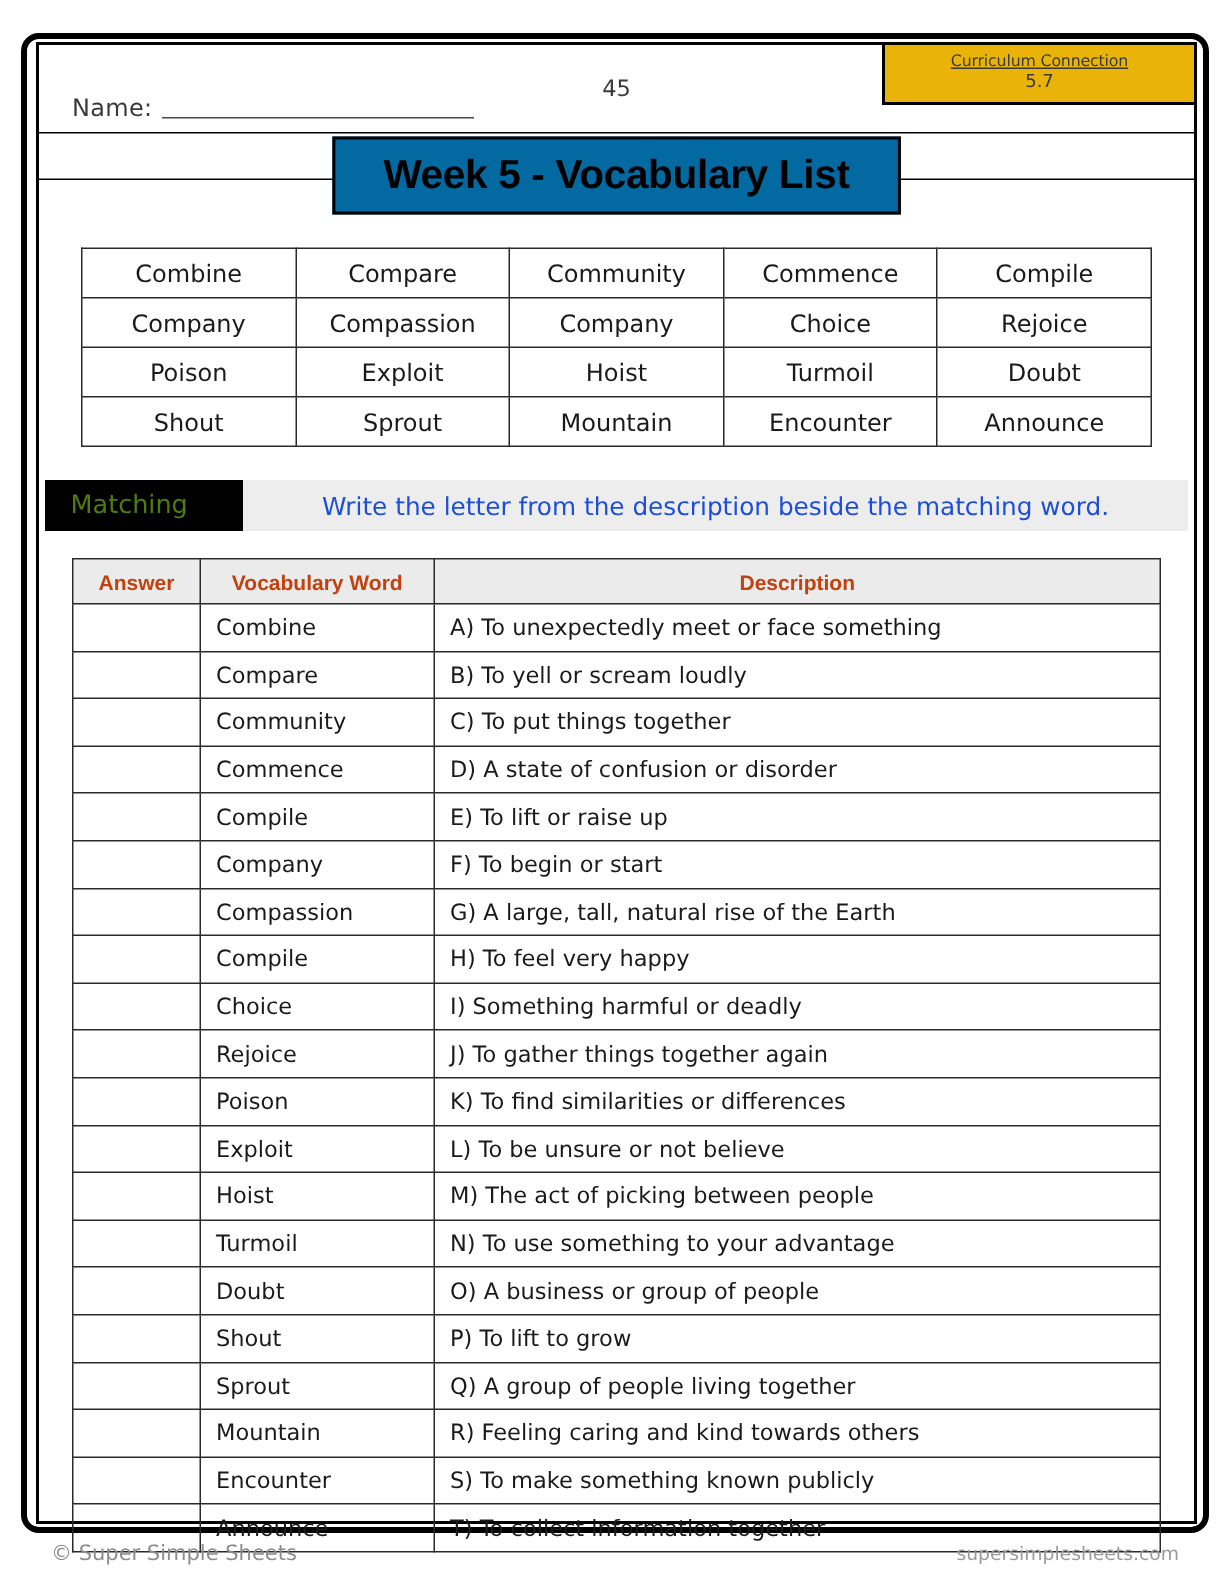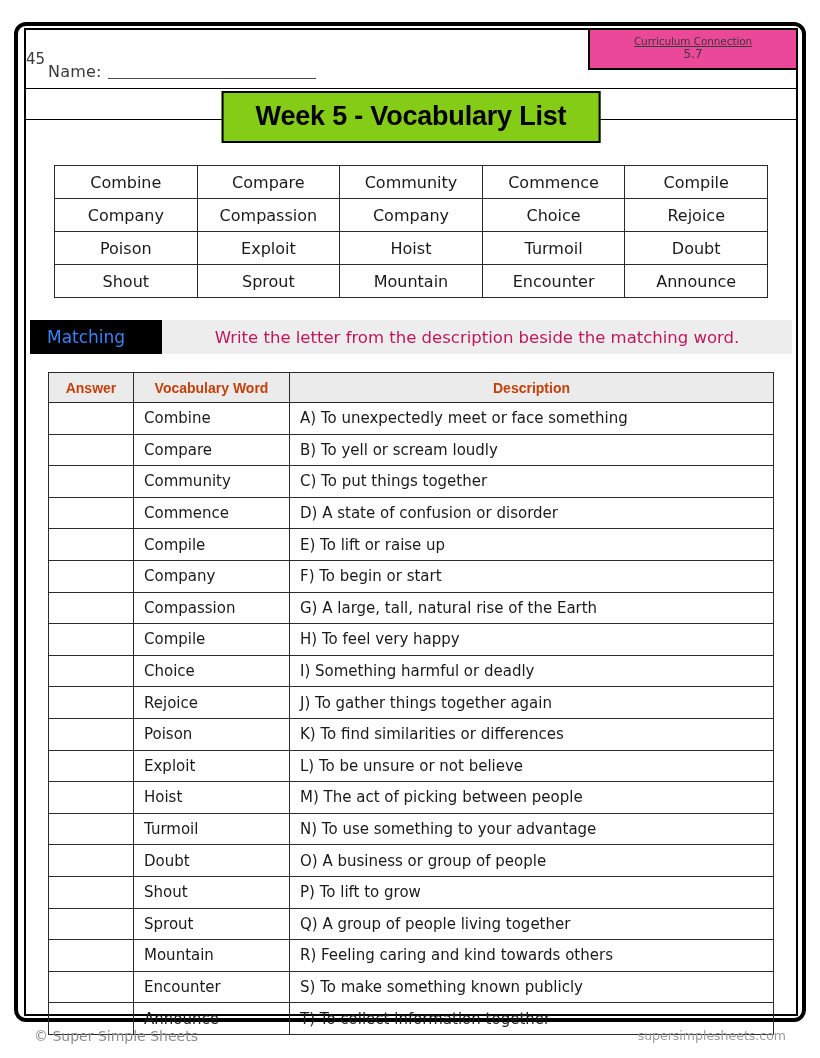--- a/index.html
+++ b/index.html
@@ -77,32 +77,32 @@
     margin-left: 6px;
     vertical-align: -2px;
     height: 1px;
   }
 
   .page-number {
     position: absolute;
     left: 0;
     right: 0;
     top: 20px;
-    text-align: left;
+    text-align: center;
     font-size: 15px;
     color: #3a3a3a;
   }
 
   .curriculum-badge {
     position: absolute;
     right: 0px;
     top: 0px;
     width: 208px;
     height: 40px;
-    background: #ec4899;
+    background: #eab308;
     border: 2px solid #000000;
     border-top: none;
     border-right: none;
     box-sizing: border-box;
     text-align: center;
     padding-top: 5px;
   }
   .curriculum-badge .cc-title {
     font-size: 10.5px;
     color: #3a3a3a;
@@ -130,21 +130,21 @@
     right: 0;
     top: 30px;
     height: 0;
     border-top: 1.5px solid #000000;
   }
   .title-box {
     position: absolute;
     left: 50%;
     transform: translateX(-50%);
     top: 2px;
-    background: #84cc16;
+    background: #0369a1;
     border: 2px solid #000000;
     padding: 7px 32px 9px 32px;
     box-sizing: border-box;
   }
   .title-text {
     font-family: "Liberation Sans", sans-serif;
     font-weight: bold;
     font-size: 27px;
     line-height: 32px;
     color: #000000;
@@ -173,36 +173,36 @@
 
   
   .matching-bar {
     display: flex;
     margin: 22px 4px 0 4px;
     height: 34px;
     align-items: stretch;
   }
   .matching-label {
     background: #000000;
-    color: #3b82f6;
+    color: #4d7c0f;
     width: 132px;
     display: flex;
     align-items: center;
     padding-left: 17px;
     font-size: 17px;
     box-sizing: border-box;
   }
   .matching-instruction {
     flex: 1;
     background: #ededed;
     display: flex;
     align-items: center;
     justify-content: center;
     font-size: 16.5px;
-    color: #be185d;
+    color: #1d4ed8;
     padding: 0 6px;
     box-sizing: border-box;
   }
 
   
   .match-wrap {
     margin: 18px 22px 0 22px;
   }
   table.match-table {
     width: 100%;

